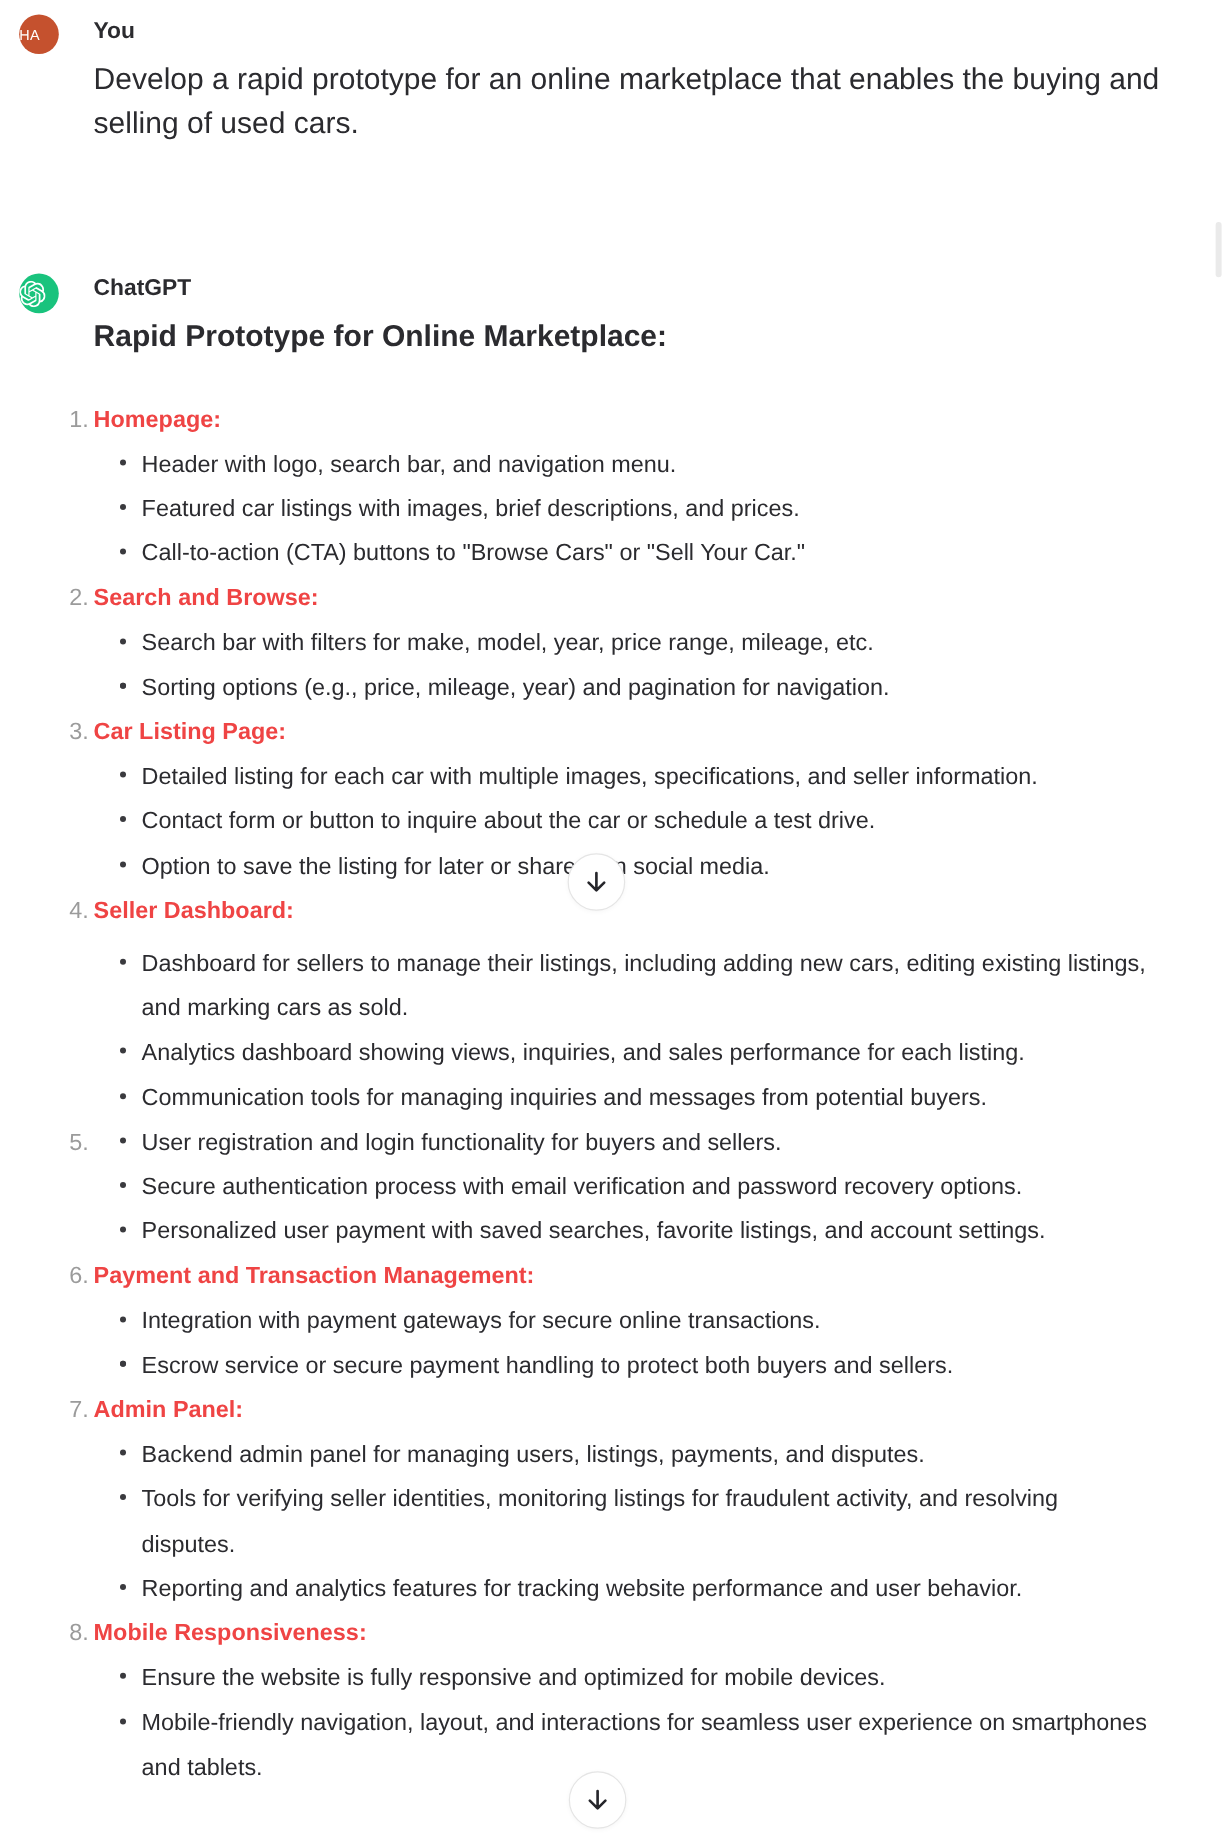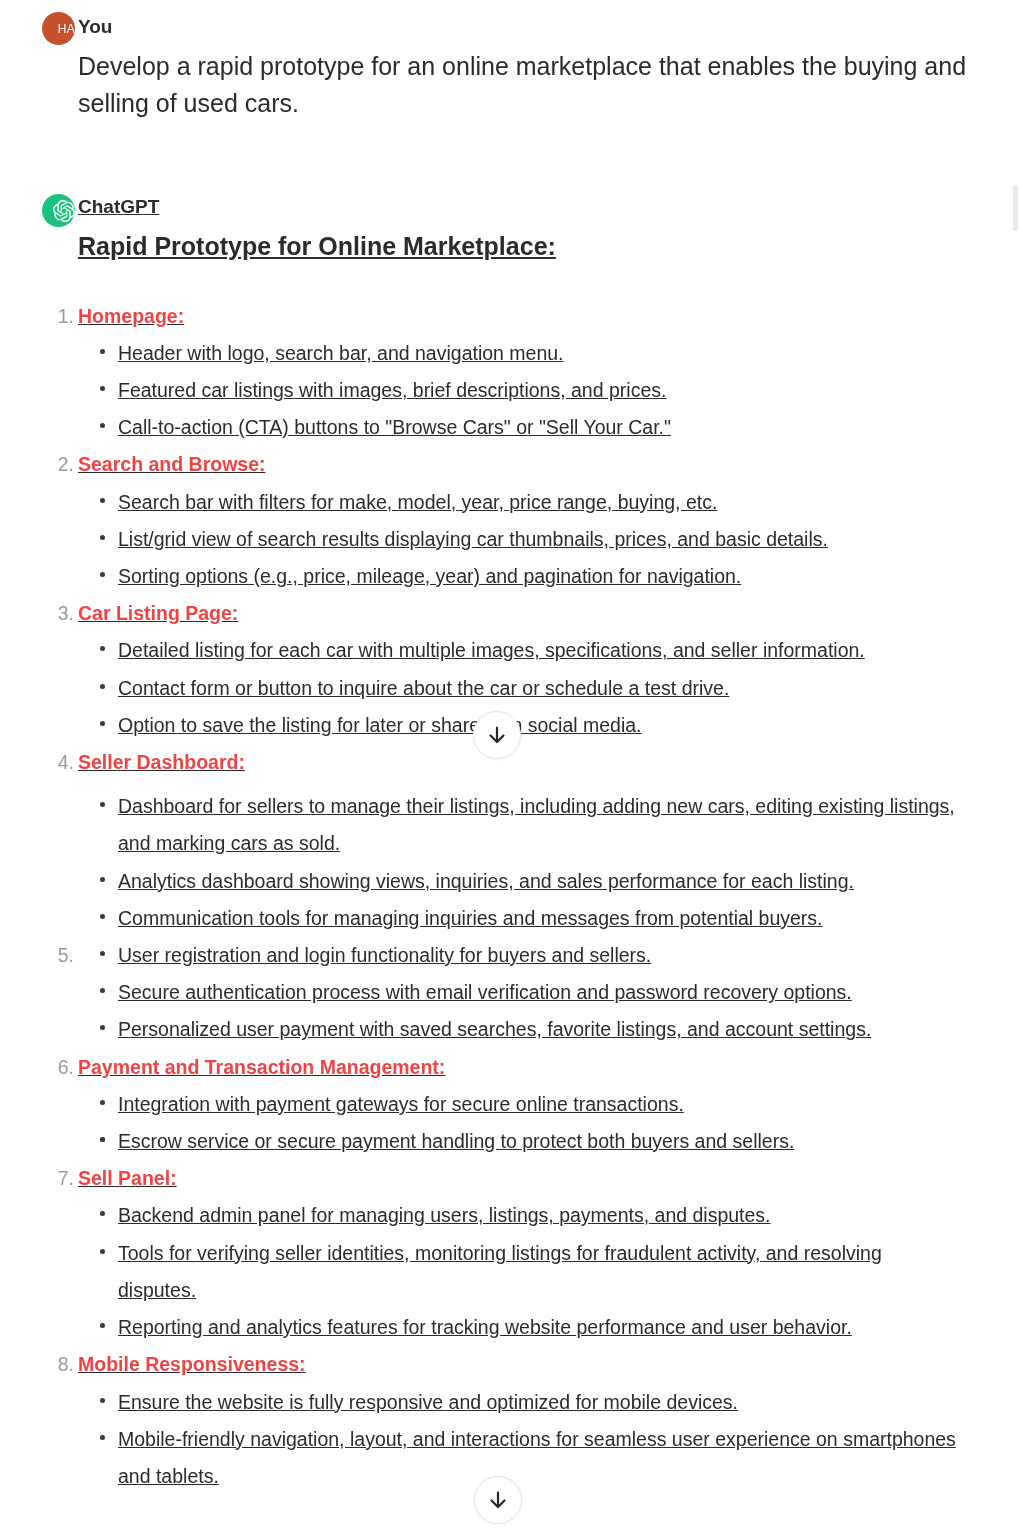--- a/index.html
+++ b/index.html
@@ -5,25 +5,25 @@
   * { margin:0; padding:0; box-sizing:border-box; }
   html,body { background:#ffffff; }
   body {
     width:1020px; height:1536px; position:relative; overflow:hidden;
     font-family:"Liberation Sans", sans-serif;
     color:var(--text-primary, #2b2b2f);
     -webkit-font-smoothing:antialiased;
   }
   .message { position:relative; padding-left:78px; }
   .user-message { padding-top:12px; }
-  .assistant-message { margin-top:70px;text-decoration:underline; }
+  .assistant-message { margin-top:104px; }
   .avatar {
-    position:absolute; left:42px; top:12px;
+    position:absolute; left:16px; top:12px;
     width:33px; height:33px; border-radius:50%;
-    display:flex; align-items:center; justify-content:flex-end;
+    display:flex; align-items:center; justify-content:flex-start;
   }
   .assistant-message .avatar { top:2px; }
   .user-avatar { background:var(--user-avatar-bg, #c5512e); }
   .user-avatar span { color:#ffffff; font-size:12px; font-weight:400; letter-spacing:.3px; }
   .assistant-avatar { background:var(--assistant-avatar-bg, #19c37d); }
   .sender { font-size:19px; font-weight:700; line-height:26px; padding-top:2px; }
   .msg-text {
     font-size:25px; line-height:37.2px; max-width:900px; margin-top:8px;
   }
   .intro { font-weight:700; }
@@ -84,22 +84,22 @@
           <div class="sec-head"><span class="num">1.</span><span class="sec-title">Homepage:</span></div>
           <div class="bullets">
             <div class="bullet"><span class="dot"></span><span>Header with logo, search bar, and navigation menu.</span></div>
             <div class="bullet"><span class="dot"></span><span>Featured car listings with images, brief descriptions, and prices.</span></div>
             <div class="bullet"><span class="dot"></span><span>Call-to-action (CTA) buttons to "Browse Cars" or "Sell Your Car."</span></div>
           </div>
         </div>
         <div class="section">
           <div class="sec-head"><span class="num">2.</span><span class="sec-title">Search and Browse:</span></div>
           <div class="bullets">
-            <div class="bullet"><span class="dot"></span><span>Search bar with filters for make, model, year, price range, buying, etc.</span></div>
-            <div class="bullet"><span class="dot"></span><span>List/grid view of search results displaying car thumbnails, prices, and basic details.</span></div>
+            <div class="bullet"><span class="dot"></span><span>Search bar with filters for make, model, year, price range, mileage, etc.</span></div>
+            <div class="bullet"><span class="dot"></span></div>
             <div class="bullet"><span class="dot"></span><span>Sorting options (e.g., price, mileage, year) and pagination for navigation.</span></div>
           </div>
         </div>
         <div class="section">
           <div class="sec-head"><span class="num">3.</span><span class="sec-title">Car Listing Page:</span></div>
           <div class="bullets">
             <div class="bullet"><span class="dot"></span><span>Detailed listing for each car with multiple images, specifications, and seller information.</span></div>
             <div class="bullet"><span class="dot"></span><span>Contact form or button to inquire about the car or schedule a test drive.</span></div>
             <div class="bullet"><span class="dot"></span><span>Option to save the listing for later or share it on social media.</span></div>
           </div>
@@ -122,21 +122,21 @@
         </div>
         <div class="section">
           <div class="sec-head"><span class="num">6.</span><span class="sec-title">Payment and Transaction Management:</span></div>
           <div class="bullets">
             <div class="bullet"><span class="dot"></span><span>Integration with payment gateways for secure online transactions.</span></div>
             <div class="bullet"><span class="dot"></span></div>
             <div class="bullet"><span class="dot"></span><span>Escrow service or secure payment handling to protect both buyers and sellers.</span></div>
           </div>
         </div>
         <div class="section">
-          <div class="sec-head"><span class="num">7.</span><span class="sec-title">Sell Panel:</span></div>
+          <div class="sec-head"><span class="num">7.</span><span class="sec-title">Admin Panel:</span></div>
           <div class="bullets">
             <div class="bullet"><span class="dot"></span><span>Backend admin panel for managing users, listings, payments, and disputes.</span></div>
             <div class="bullet"><span class="dot"></span><span>Tools for verifying seller identities, monitoring listings for fraudulent activity, and resolving disputes.</span></div>
             <div class="bullet"><span class="dot"></span><span>Reporting and analytics features for tracking website performance and user behavior.</span></div>
           </div>
         </div>
         <div class="section">
           <div class="sec-head"><span class="num">8.</span><span class="sec-title">Mobile Responsiveness:</span></div>
           <div class="bullets">
             <div class="bullet"><span class="dot"></span><span>Ensure the website is fully responsive and optimized for mobile devices.</span></div>

